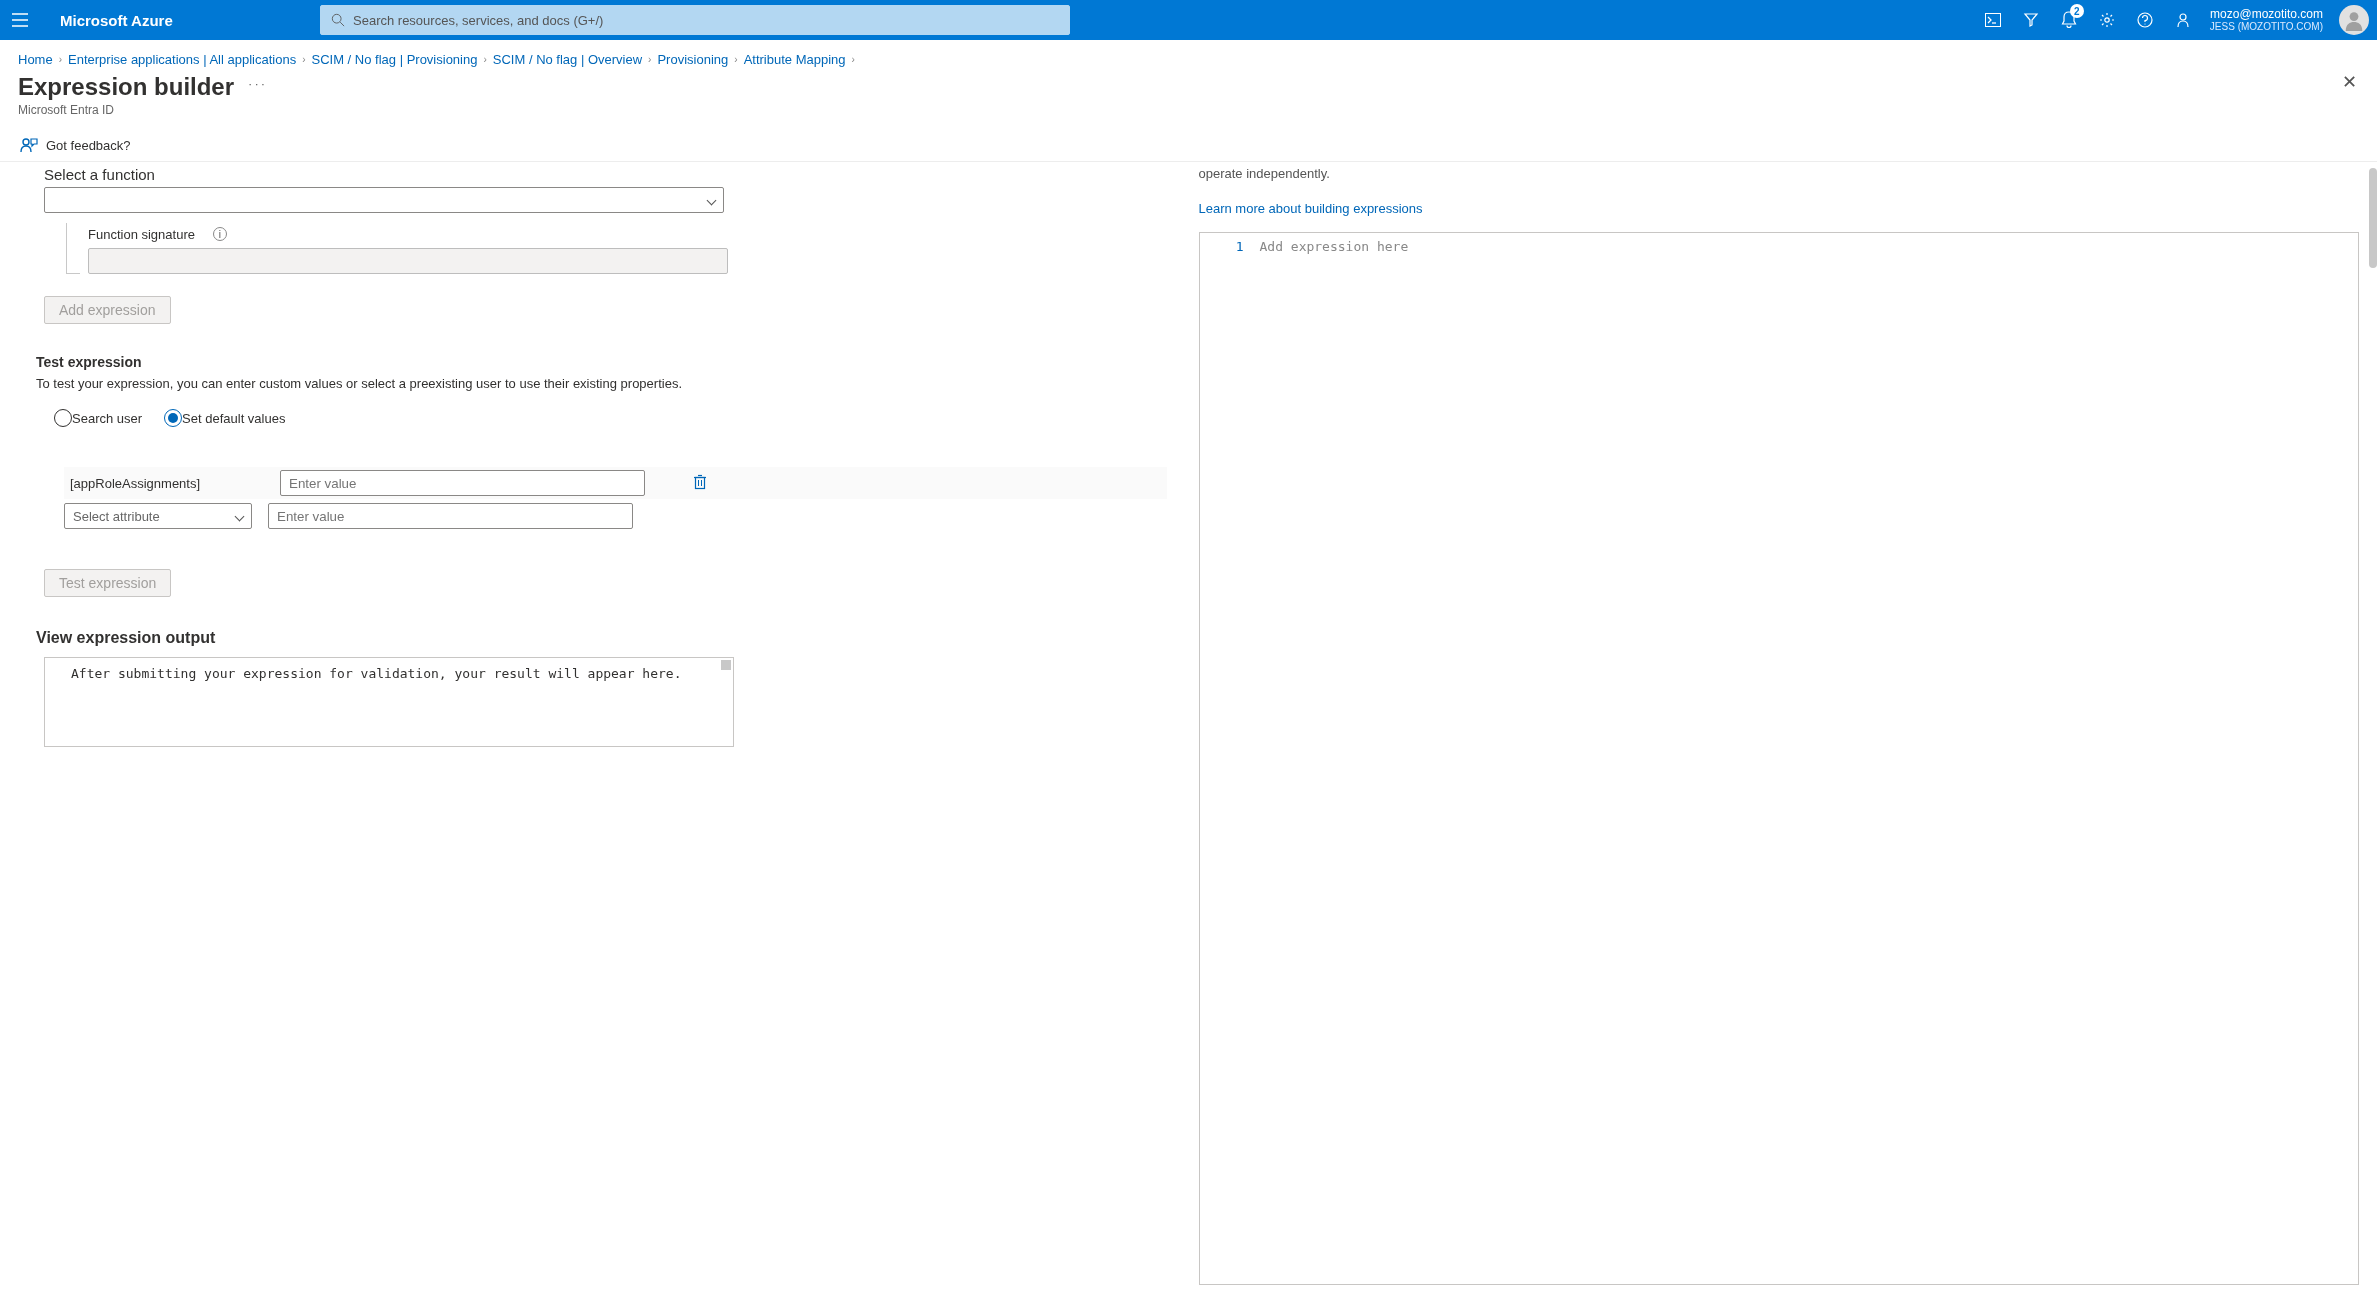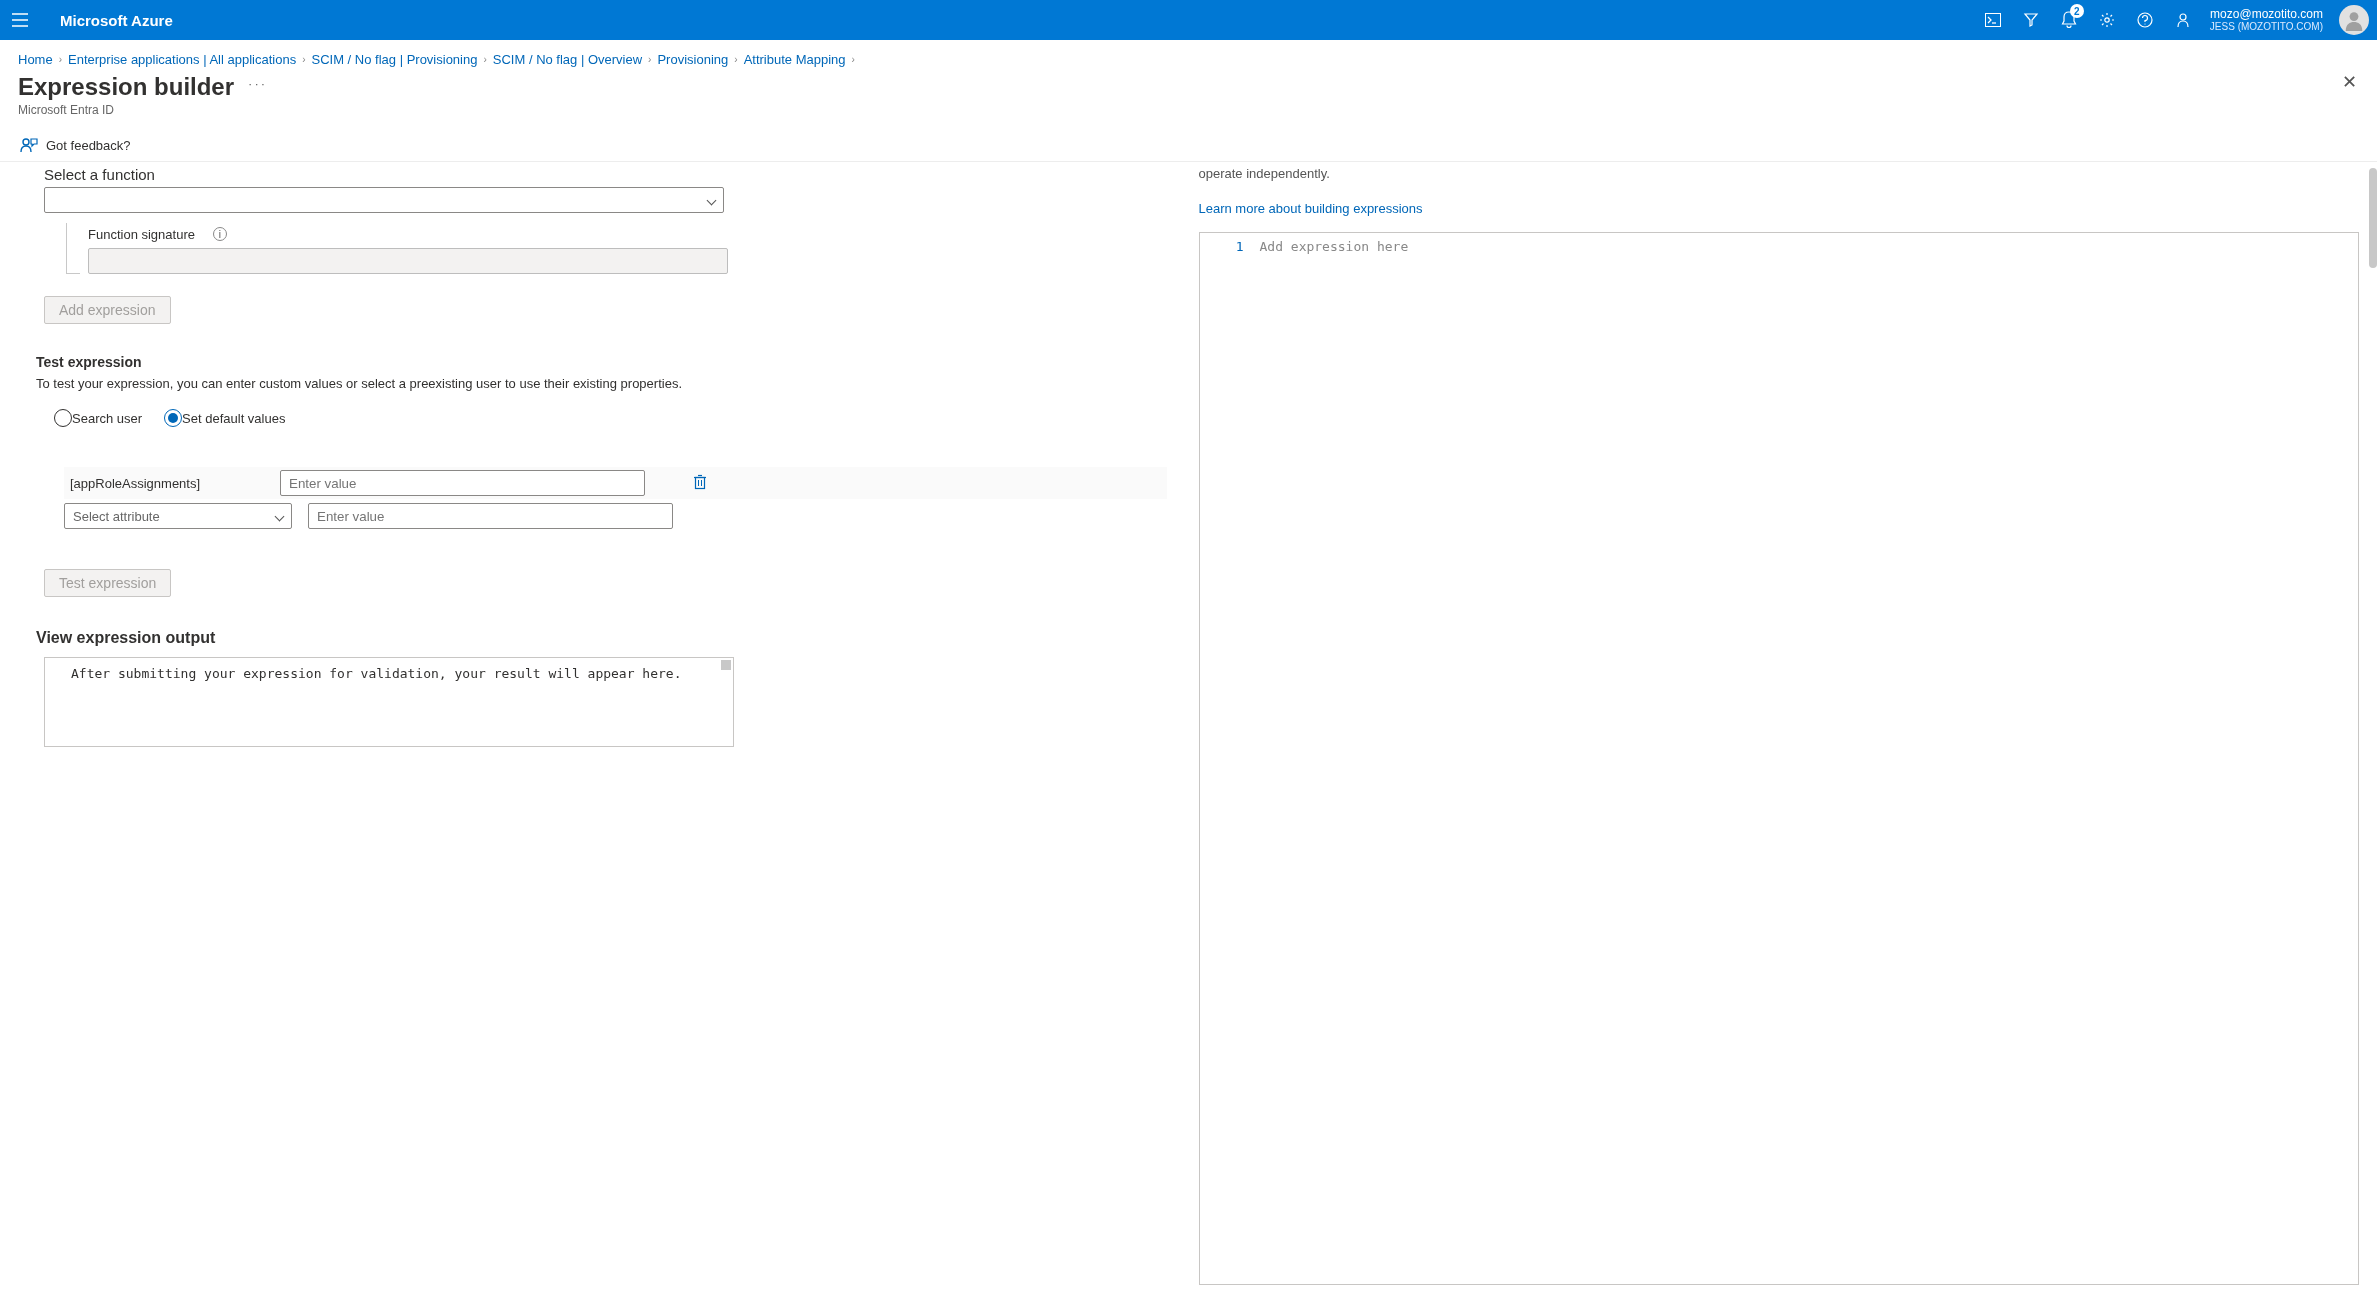--- a/index.html
+++ b/index.html
@@ -66,21 +66,21 @@
 .r-outer.sel{border-color:#0067b8;}
 .r-inner{width:10px;height:10px;border-radius:50%;background:#0067b8;}
 
 .attr-table{margin-top:40px; margin-left:20px;}
 .attr-head{display:flex; font-weight:600; font-size:13px; padding-bottom:10px;}
 .col-name{width:216px;}
 .col-val{width:370px;}
 .attr-row{display:flex; align-items:center; height:32px;}
 .attr-row.striped{background:#fafafa;}
 .attr-name{width:216px; padding-left:6px;}
-.attr-combo{width:228px; height:26px; border:1px solid #8a8886; border-radius:2px; display:flex; align-items:center; justify-content:space-between; padding:0 8px; background:#fff; cursor:pointer;}
+.attr-combo{width:188px; height:26px; border:1px solid #8a8886; border-radius:2px; display:flex; align-items:center; justify-content:space-between; padding:0 8px; background:#fff; cursor:pointer;}
 .txt-input{height:26px; width:365px; border:1px solid #8a8886; border-radius:2px; padding:0 8px; color:#888;}
 .trash{margin-left:48px; color:#0067b8;}
 .attr-sel-row{display:flex; align-items:center; height:34px;}
 
 .outhead{font-weight:600; font-size:16px; margin-top:32px; margin-left:-8px;}
 .outbox{border:1px solid #c8c6c4; height:90px; margin-top:10px; padding:8px 12px; font-family: Consolas, monospace; font-size:13px; position:relative; width:690px; max-width:100%;}
 .outbox::after{content:""; position:absolute; right:2px; top:2px; width:10px; height:10px; background:#c8c8c8;}
 
 
 .truncline{color:#555; padding-top:4px; font-size:13px;}
@@ -96,20 +96,29 @@
 
 <div class="topbar">
   <div class="ham">
     <svg width="16" height="14" viewBox="0 0 16 14">
         <line x1="0" y1="1" x2="16" y2="1" stroke-width="1.5"></line>
         <line x1="0" y1="7" x2="16" y2="7" stroke-width="1.5"></line>
         <line x1="0" y1="13" x2="16" y2="13" stroke-width="1.5"></line>
       </svg>
   </div>
   <div class="brand">Microsoft Azure</div>
+  <div class="searchwrap">
+    <div class="search">
+      <svg width="14" height="14" viewBox="0 0 16 16">
+          <circle cx="6.5" cy="6.5" r="5" stroke="#555" fill="none"></circle>
+          <line x1="10.5" y1="10.5" x2="15" y2="15" stroke="#555"></line>
+        </svg>
+      <span>Search resources, services, and docs (G+/)</span>
+    </div>
+  </div>
   <div class="topicons">
     <div class="topicon">
         <svg width="16" height="14" viewBox="0 0 16 14">
           <rect x="0.5" y="0.5" width="15" height="13" stroke-width="1"></rect>
           <polyline points="3,4 6,7 3,10" stroke-width="1.3" fill="none"></polyline>
           <line x1="7" y1="10" x2="11" y2="10" stroke-width="1.3"></line>
         </svg>
       </div>
     <div class="topicon">
         <svg width="16" height="16" viewBox="0 0 16 16">

